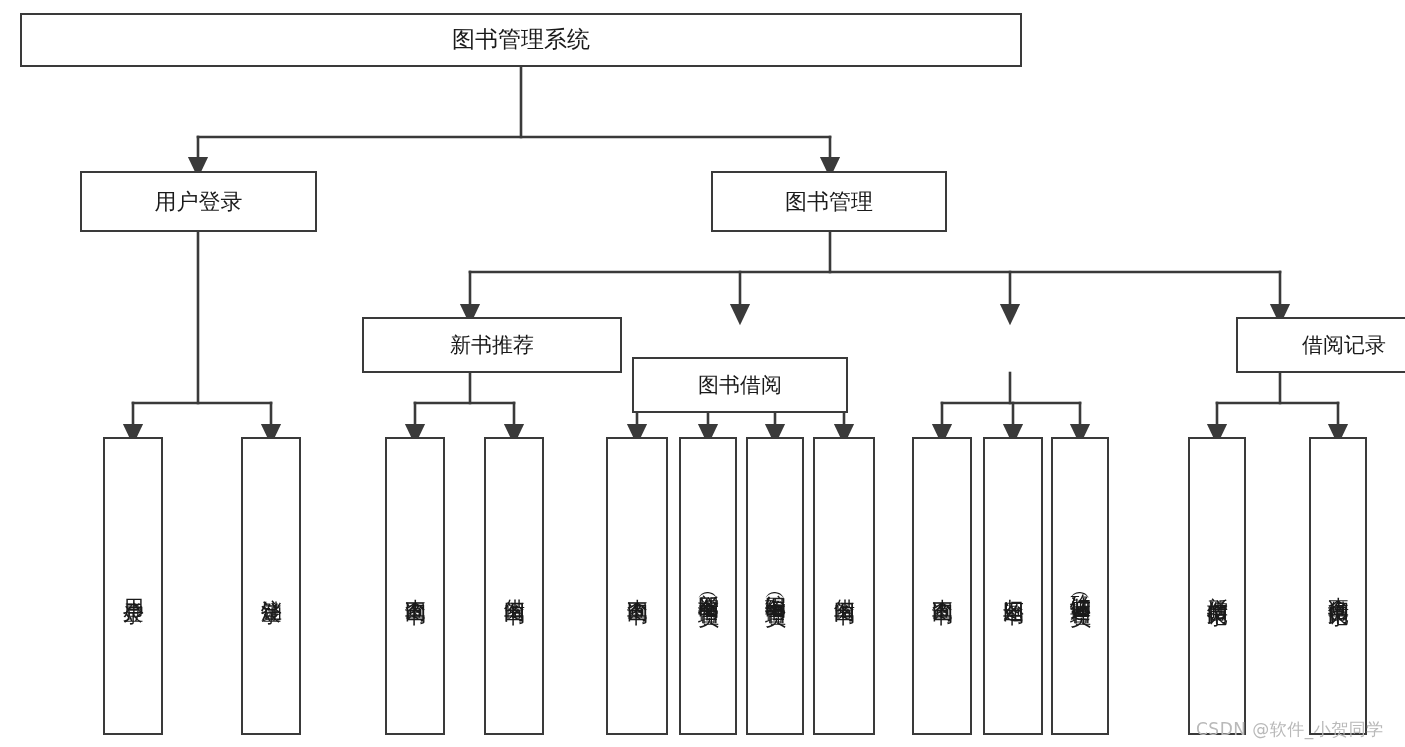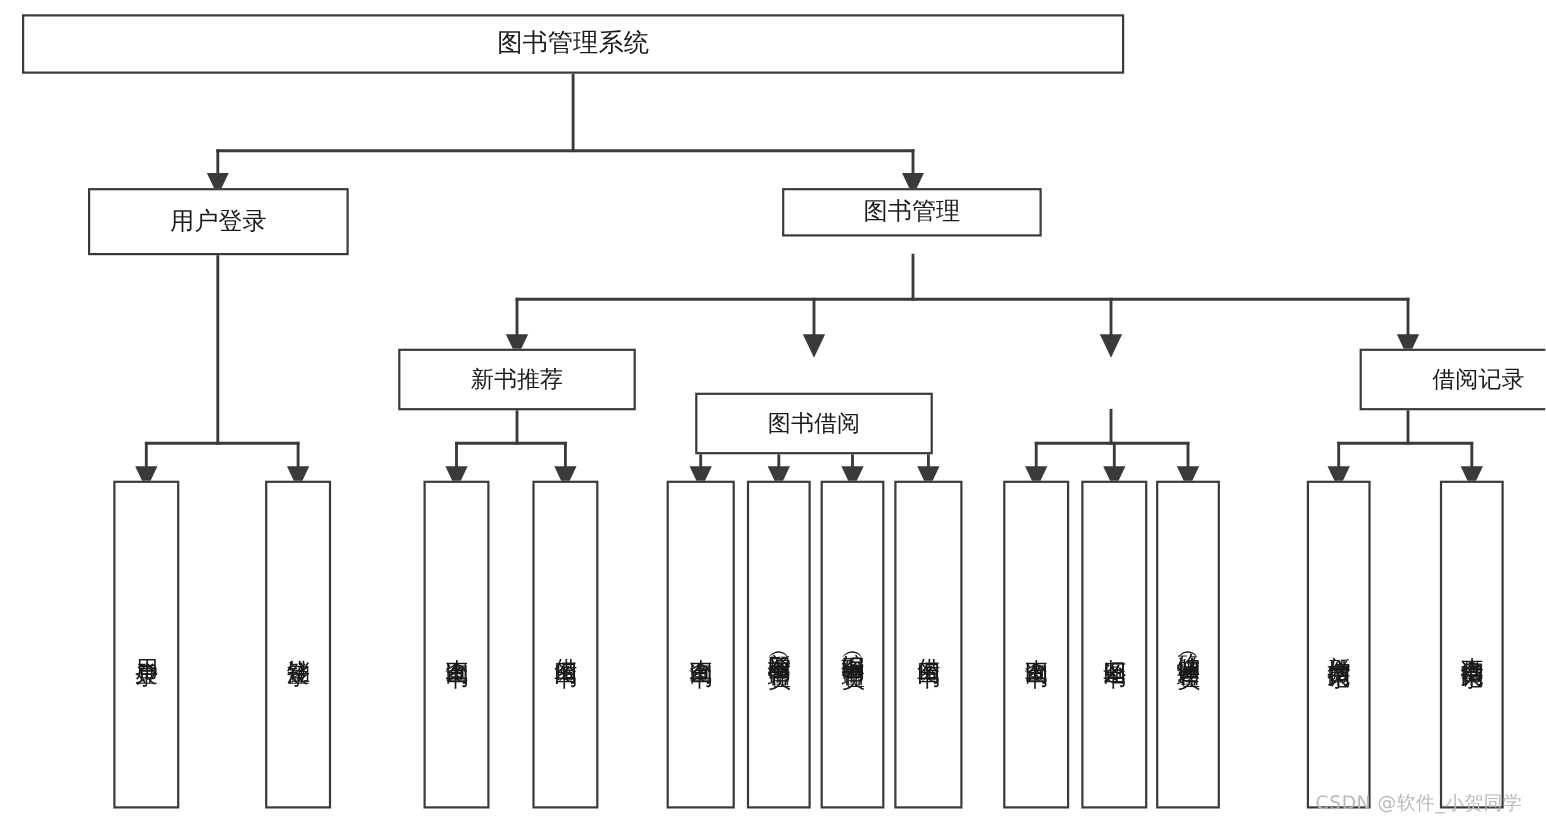--- a/index.html
+++ b/index.html
@@ -125,25 +125,25 @@
     </g>
   </svg>
 
   <div class="node level-root" style="left:20px; top:13px; width:1002px; height:54px;">
     <span>图书管理系统</span>
   </div>
 
   <div class="node level-2" style="left:80px; top:171px; width:237px; height:61px;">
     <span>用户登录</span>
   </div>
-  <div class="node level-2" style="left:711px; top:171px; width:236px; height:44px;">
+  <div class="node level-2" style="left:711px; top:171px; width:236px; height:61px;">
     <span>图书管理</span>
   </div>
 
-  <div class="node level-3" style="left:362px; top:317px; width:216px; height:56px;">
+  <div class="node level-3" style="left:362px; top:317px; width:260px; height:56px;">
     <span>新书推荐</span>
   </div>
   <div class="node level-3" style="left:632px; top:317px; width:216px; height:56px;margin-top:40px;">
     <span>图书借阅</span>
   </div>
   <div class="node level-3" style="left:1236px; top:317px; width:216px; height:56px;">
     <span>借阅记录</span>
   </div>
 
   <div class="node leaf" style="left:103px; top:437px; width:60px; height:298px;">

